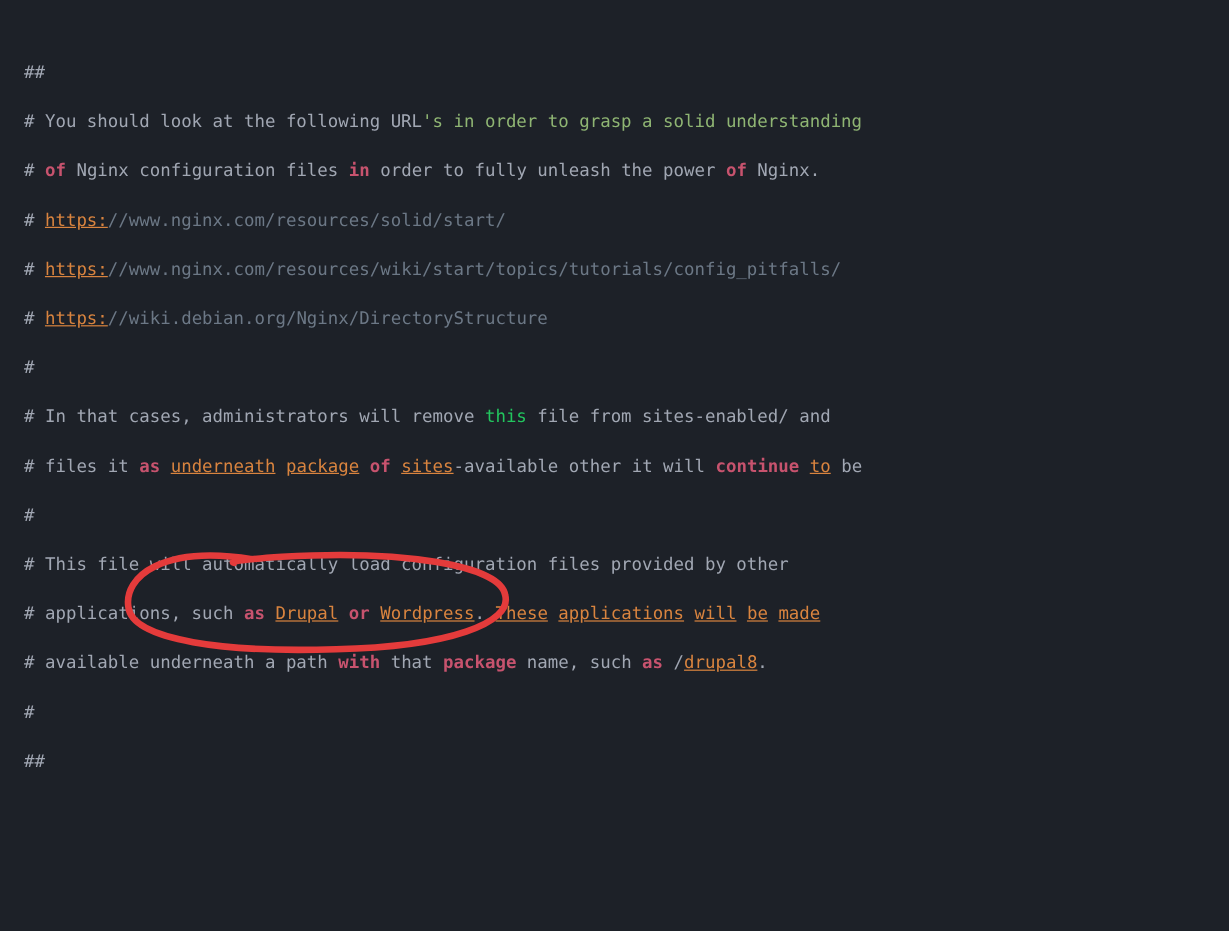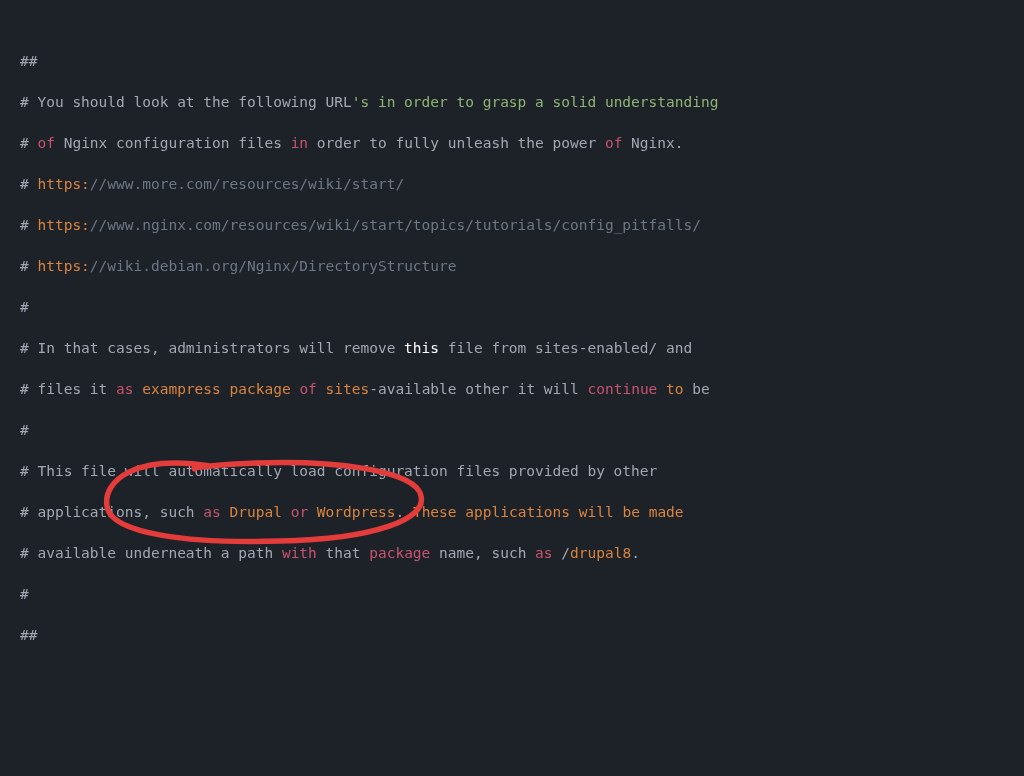--- a/index.html
+++ b/index.html
@@ -13,45 +13,45 @@
     width: 1024px;
     height: 776px;
     overflow: hidden;
   }
   .editor {
     position: relative;
     padding: 30px 0 0 20px;
     white-space: pre;
   }
   .line { height: 20.5px; }
-  .c-kw      { color: #d9843f; }   
-  .c-kw2     { color: #c7536e; }   
+  .c-kw      { color: #d9843f; text-decoration: underline; }   
+  .c-kw2     { color: #c7536e; font-weight: bold; }   
   .c-url     { color: #6c7886; }   
-  .c-blue    { color: #ffffff; }
+  .c-blue    { color: #22c55e; }
   .c-green   { color: #8fb573; }
 
   .annotation {
     position: absolute;
     pointer-events: none;
   }
   .annotation svg { overflow: visible; }
 </style>
 </head>
 <body>
 
 <div class="editor">
 <div class="line"><span>##</span></div>
 <div class="line"><span># You should look at the following URL</span><span class="c-green">'s in order to grasp a solid understanding</span></div>
 <div class="line"><span># </span><span class="c-kw2">of</span><span> Nginx configuration files </span><span class="c-kw2">in</span><span> order to fully unleash the power </span><span class="c-kw2">of</span><span> Nginx.</span></div>
-<div class="line"><span># </span><span class="c-kw">https:</span><span class="c-url">//www.more.com/resources/wiki/start/</span></div>
+<div class="line"><span># </span><span class="c-kw">https:</span><span class="c-url">//www.nginx.com/resources/solid/start/</span></div>
 <div class="line"><span># </span><span class="c-kw">https:</span><span class="c-url">//www.nginx.com/resources/wiki/start/topics/tutorials/config_pitfalls/</span></div>
 <div class="line"><span># </span><span class="c-kw">https:</span><span class="c-url">//wiki.debian.org/Nginx/DirectoryStructure</span></div>
 <div class="line"><span>#</span></div>
 <div class="line"><span># In that cases, administrators will remove </span><span class="c-blue">this</span><span> file from sites-enabled/ and</span></div>
-<div class="line"><span># files it </span><span class="c-kw2">as</span><span> </span><span class="c-kw">exampress</span><span> </span><span class="c-kw">package</span><span> </span><span class="c-kw2">of</span><span> </span><span class="c-kw">sites</span><span>-available other it will </span><span class="c-kw2">continue</span><span> </span><span class="c-kw">to</span><span> be</span></div>
+<div class="line"><span># files it </span><span class="c-kw2">as</span><span> </span><span class="c-kw">underneath</span><span> </span><span class="c-kw">package</span><span> </span><span class="c-kw2">of</span><span> </span><span class="c-kw">sites</span><span>-available other it will </span><span class="c-kw2">continue</span><span> </span><span class="c-kw">to</span><span> be</span></div>
 <div class="line"><span>#</span></div>
 <div class="line"><span># This file will automatically load configuration files provided by other</span></div>
 <div class="line"><span># applications, such </span><span class="c-kw2">as</span><span> </span><span class="c-kw">Drupal</span><span> </span><span class="c-kw2">or</span><span> </span><span class="c-kw">Wordpress</span><span>. </span><span class="c-kw">These</span><span> </span><span class="c-kw">applications</span><span> </span><span class="c-kw">will</span><span> </span><span class="c-kw">be</span><span> </span><span class="c-kw">made</span></div>
 <div class="line"><span># available underneath a path </span><span class="c-kw2">with</span><span> that </span><span class="c-kw2">package</span><span> name, such </span><span class="c-kw2">as</span><span> /</span><span class="c-kw">drupal8</span><span>.</span></div>
 <div class="line"><span>#</span></div>
 <div class="line"><span>##</span></div>
 <div class="line"></div>
 
 
 

